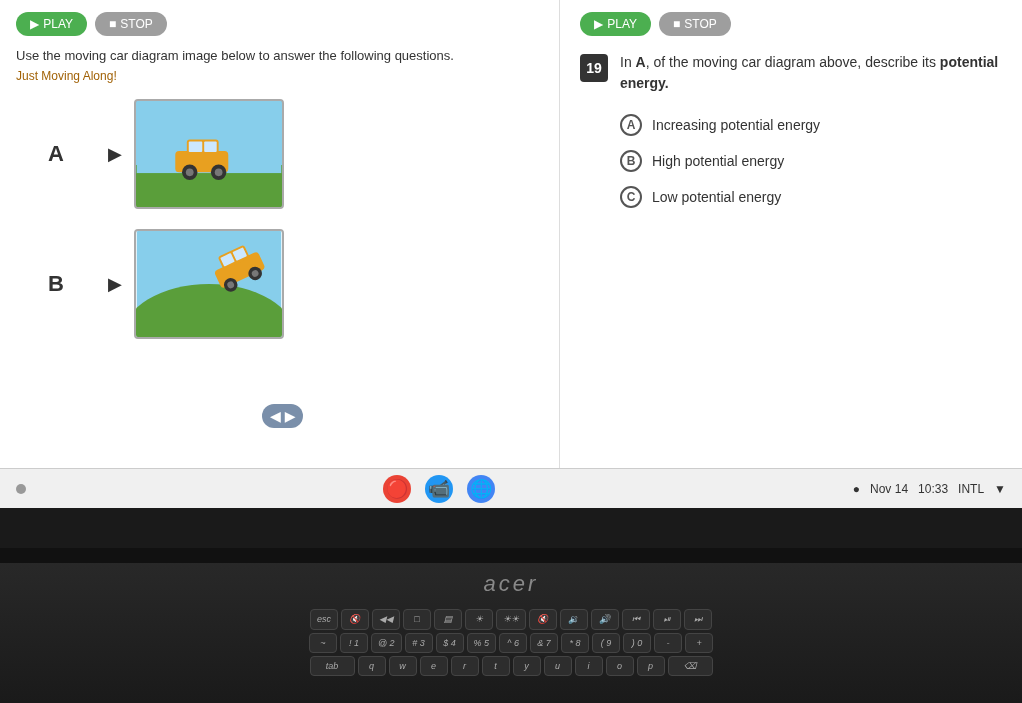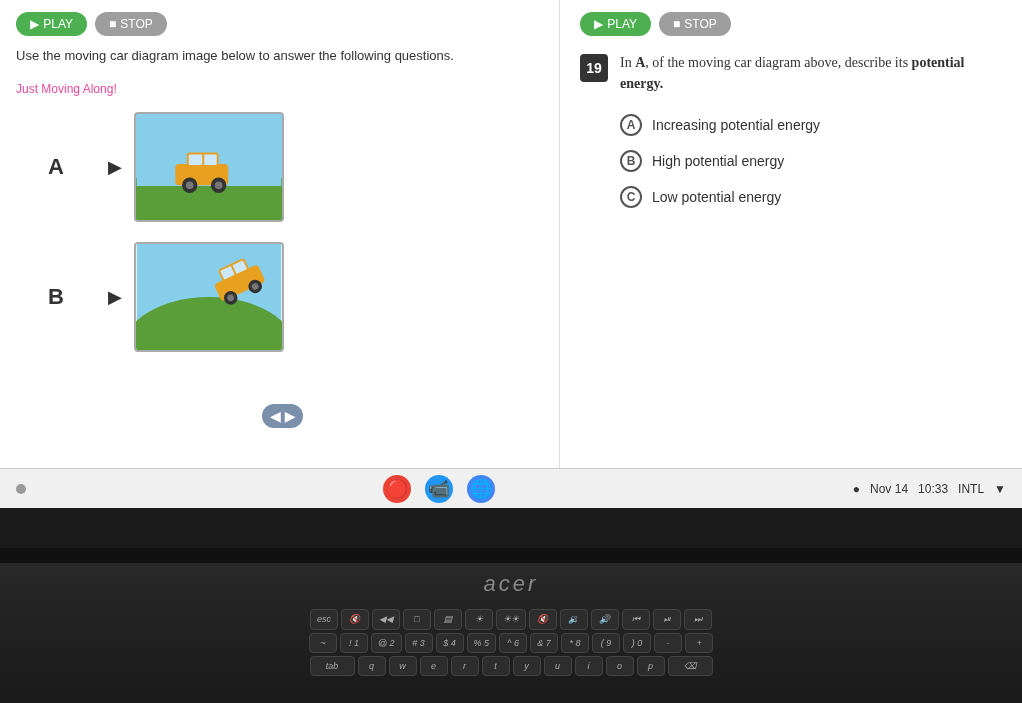--- a/index.html
+++ b/index.html
@@ -60,26 +60,26 @@
       font-size: 12px;
       cursor: pointer;
       display: flex;
       align-items: center;
       gap: 4px;
     }
 
     .instruction-text {
       font-size: 13px;
       color: #333;
-      margin-bottom: 19px;
+      margin-bottom: 6px;
     }
 
     .subtitle-text {
       font-size: 12px;
-      color: #ec4899;
+      color: #a16207;
       margin-bottom: 16px;
     }
 
     
     .diagram-section {
       display: flex;
       align-items: center;
       margin-bottom: 20px;
       gap: 8px;
     }
@@ -143,21 +143,20 @@
       font-size: 14px;
       font-weight: bold;
       flex-shrink: 0;
       margin-top: 2px;
     }
 
     .question-text {
       font-size: 14px;
       color: #333;
       line-height: 1.5;
-      font-family: Liberation Serif, serif;
     }
 
     .question-text strong {
       font-weight: bold;
     }
 
     .answers {
       margin-left: 40px;
       display: flex;
       flex-direction: column;

